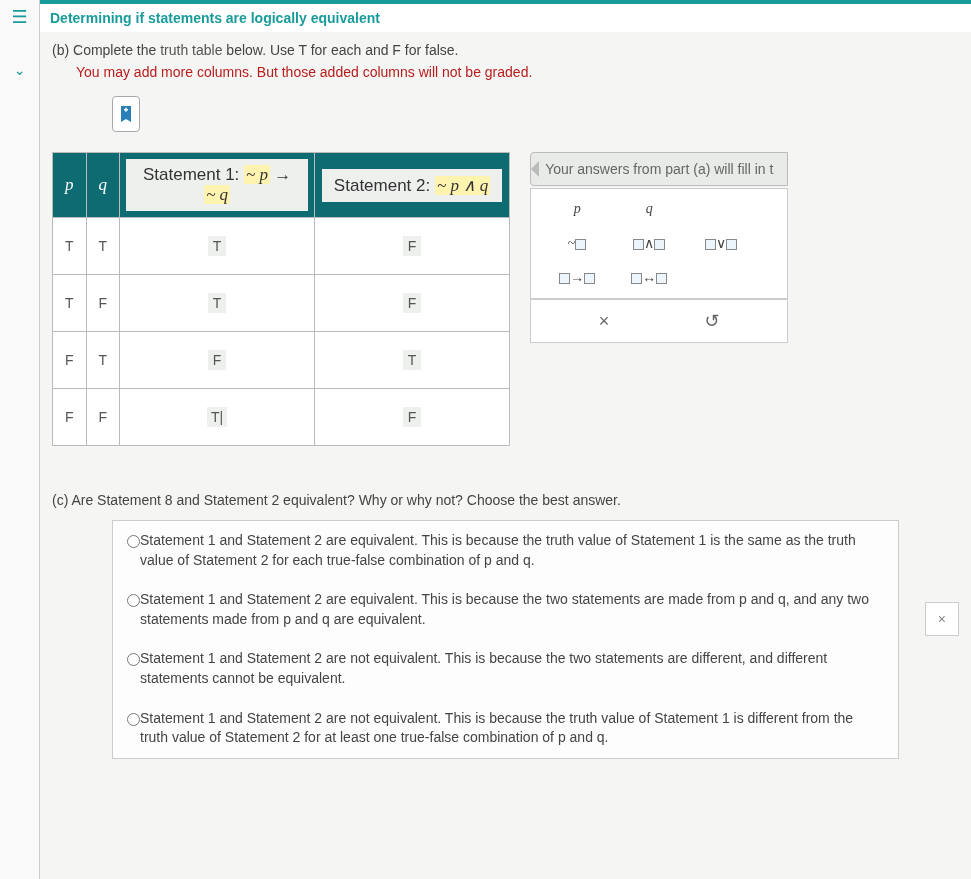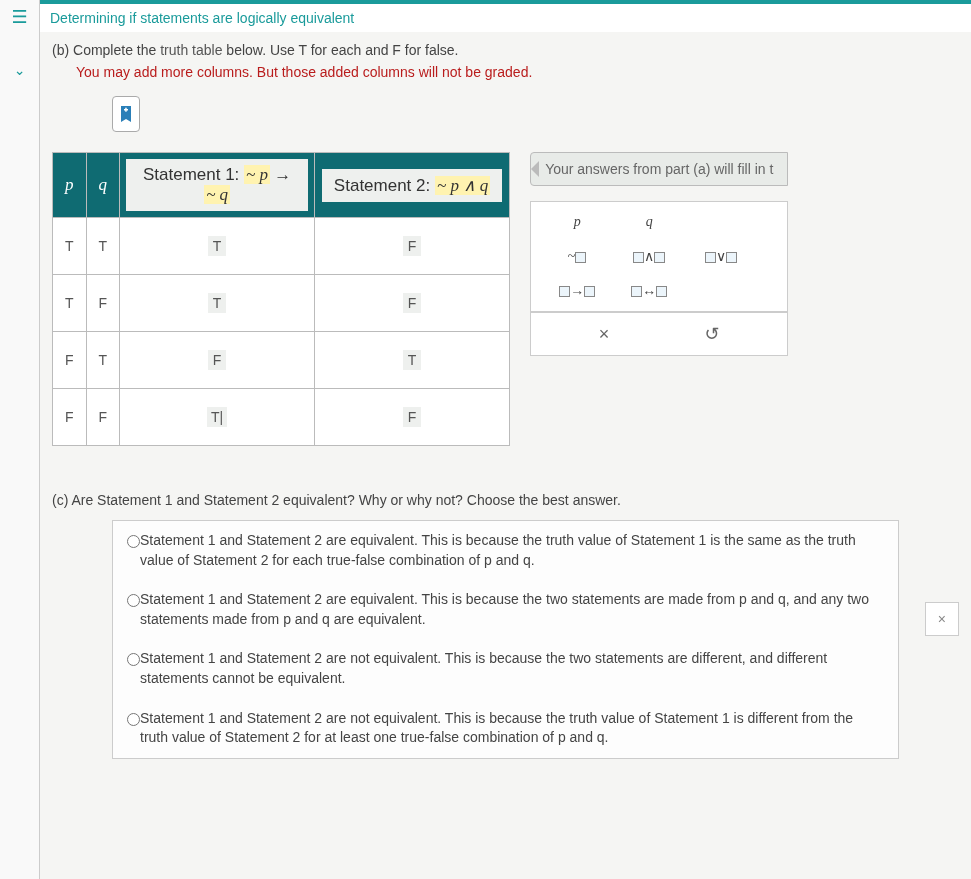--- a/index.html
+++ b/index.html
@@ -1,40 +1,40 @@
 <!DOCTYPE html>
 <html><head>
 <meta charset="utf-8">
 <style>
 *{box-sizing:border-box;margin:0;padding:0}
 body{font-family:Arial,Helvetica,sans-serif;background:#e8e8e8;color:#333;width:971px;height:879px;overflow:hidden;display:flex;font-size:14px}
 .left-rail{width:40px;background:#f9f9f9;border-right:1px solid #ccc;display:flex;flex-direction:column;align-items:center;padding-top:6px}
 .menu-icon{font-size:18px;color:#1a9b9b;cursor:pointer}
 .chev{margin-top:30px;font-size:14px;color:#1a9b9b;cursor:pointer;padding:4px}
 .main{flex:1;background:#f5f5f3;display:flex;flex-direction:column}
-.title-bar{background:#fff;border-top:4px solid #1a9b9b;padding:6px 10px;color:#1a9b9b;font-weight:normal}
+.title-bar{background:#fff;border-top:4px solid #1a9b9b;padding:6px 10px;color:#1a9b9b;font-weight:bold}
 .content{padding:10px 12px 0 12px}
 .qpart{color:#444;margin-bottom:6px}
 .qpart .link{color:#555}
 .sub{color:#b91c1c;padding-left:24px;margin-bottom:16px}
 .hint-box{width:28px;height:36px;border:1px solid #aaa;border-radius:4px;margin:4px 0 20px 60px;display:flex;align-items:center;justify-content:center;background:#fff;cursor:pointer}
 .hint-box svg{width:14px;height:18px}
 .row-area{display:flex;align-items:flex-start;gap:20px}
 table.truth{border-collapse:collapse;background:#fff}
 table.truth th,table.truth td{border:1px solid #bbb;text-align:center}
 table.truth thead th{background:#0f6b72;color:#fff;font-weight:normal;font-style:italic;padding:10px 12px;font-family:'Times New Roman',serif;font-size:17px}
 table.truth thead th.stmt{background:#0f6b72;padding:6px}
 .stmt-box{background:#eef0ee;color:#333;display:inline-block;padding:6px 12px;font-style:normal;font-family:Arial}
 .math{font-family:'Times New Roman',serif;font-style:italic}
 .hl{background:#fff3b0;padding:0 2px}
 table.truth tbody td{padding:18px 12px;font-family:Arial;color:#555;background:#fff}
 table.truth tbody td.pq{width:30px}
 table.truth tbody td.ans{width:195px}
 .ans-input{background:#eef0ee;display:inline-block;min-width:18px;padding:2px 4px}
-.sidenote{display:flex;flex-direction:column;gap:15px}
+.sidenote{display:flex;flex-direction:column;gap:2px}
 .callout{background:#e8ebe8;border:1px solid #bbb;border-radius:4px 0 0 4px;padding:8px 14px;color:#666;position:relative;white-space:nowrap}
 .callout:before{content:"";position:absolute;left:-8px;top:50%;transform:translateY(-50%);border:8px solid transparent;border-right-color:#bbb}
 .pal{background:#fff;border:1px solid #ccc;padding:12px 16px;display:grid;grid-template-columns:repeat(3,60px);gap:18px 12px;justify-items:center;align-items:center;font-family:'Times New Roman',serif;font-style:italic;color:#444}
 .pal .cell{cursor:pointer}
 .sq{display:inline-block;width:11px;height:11px;border:1px solid #888;background:#ecf5fb;vertical-align:middle}
 .op{font-style:normal}
 .pal-bottom{background:#fff;border:1px solid #ccc;padding:10px 20px;display:flex;justify-content:space-around;align-items:center}
 .pal-bottom span{font-size:18px;color:#666;cursor:pointer}
 .partc{margin-top:46px;color:#444}
 .choices{border:1px solid #ccc;margin:12px 60px 0 60px;background:#fdfdfd}
@@ -131,21 +131,21 @@
             <span></span>
           </div>
           <div class="pal-bottom">
             <span>×</span>
             <span>↺</span>
           </div>
         </div>
       </div>
     </div>
 
-    <div class="partc">(c)  Are Statement 1 and Statement 2 equivalent? Why or why not? Choose the best answer.</div>
+    <div class="partc">(c)  Are Statement 8 and Statement 2 equivalent? Why or why not? Choose the best answer.</div>
     <div class="choices">
       <label class="choice">
           <input type="radio" name="c" style="">
           <span class="txt">Statement 1 and Statement 2 are equivalent. This is because the truth value of Statement 1 is the same as the truth value of Statement 2 for each true-false combination of p and q.</span>
         </label>
       <label class="choice">
           <input type="radio" name="c" style="">
           <span class="txt">Statement 1 and Statement 2 are equivalent. This is because the two statements are made from p and q, and any two statements made from p and q are equivalent.</span>
         </label>
       <label class="choice">

